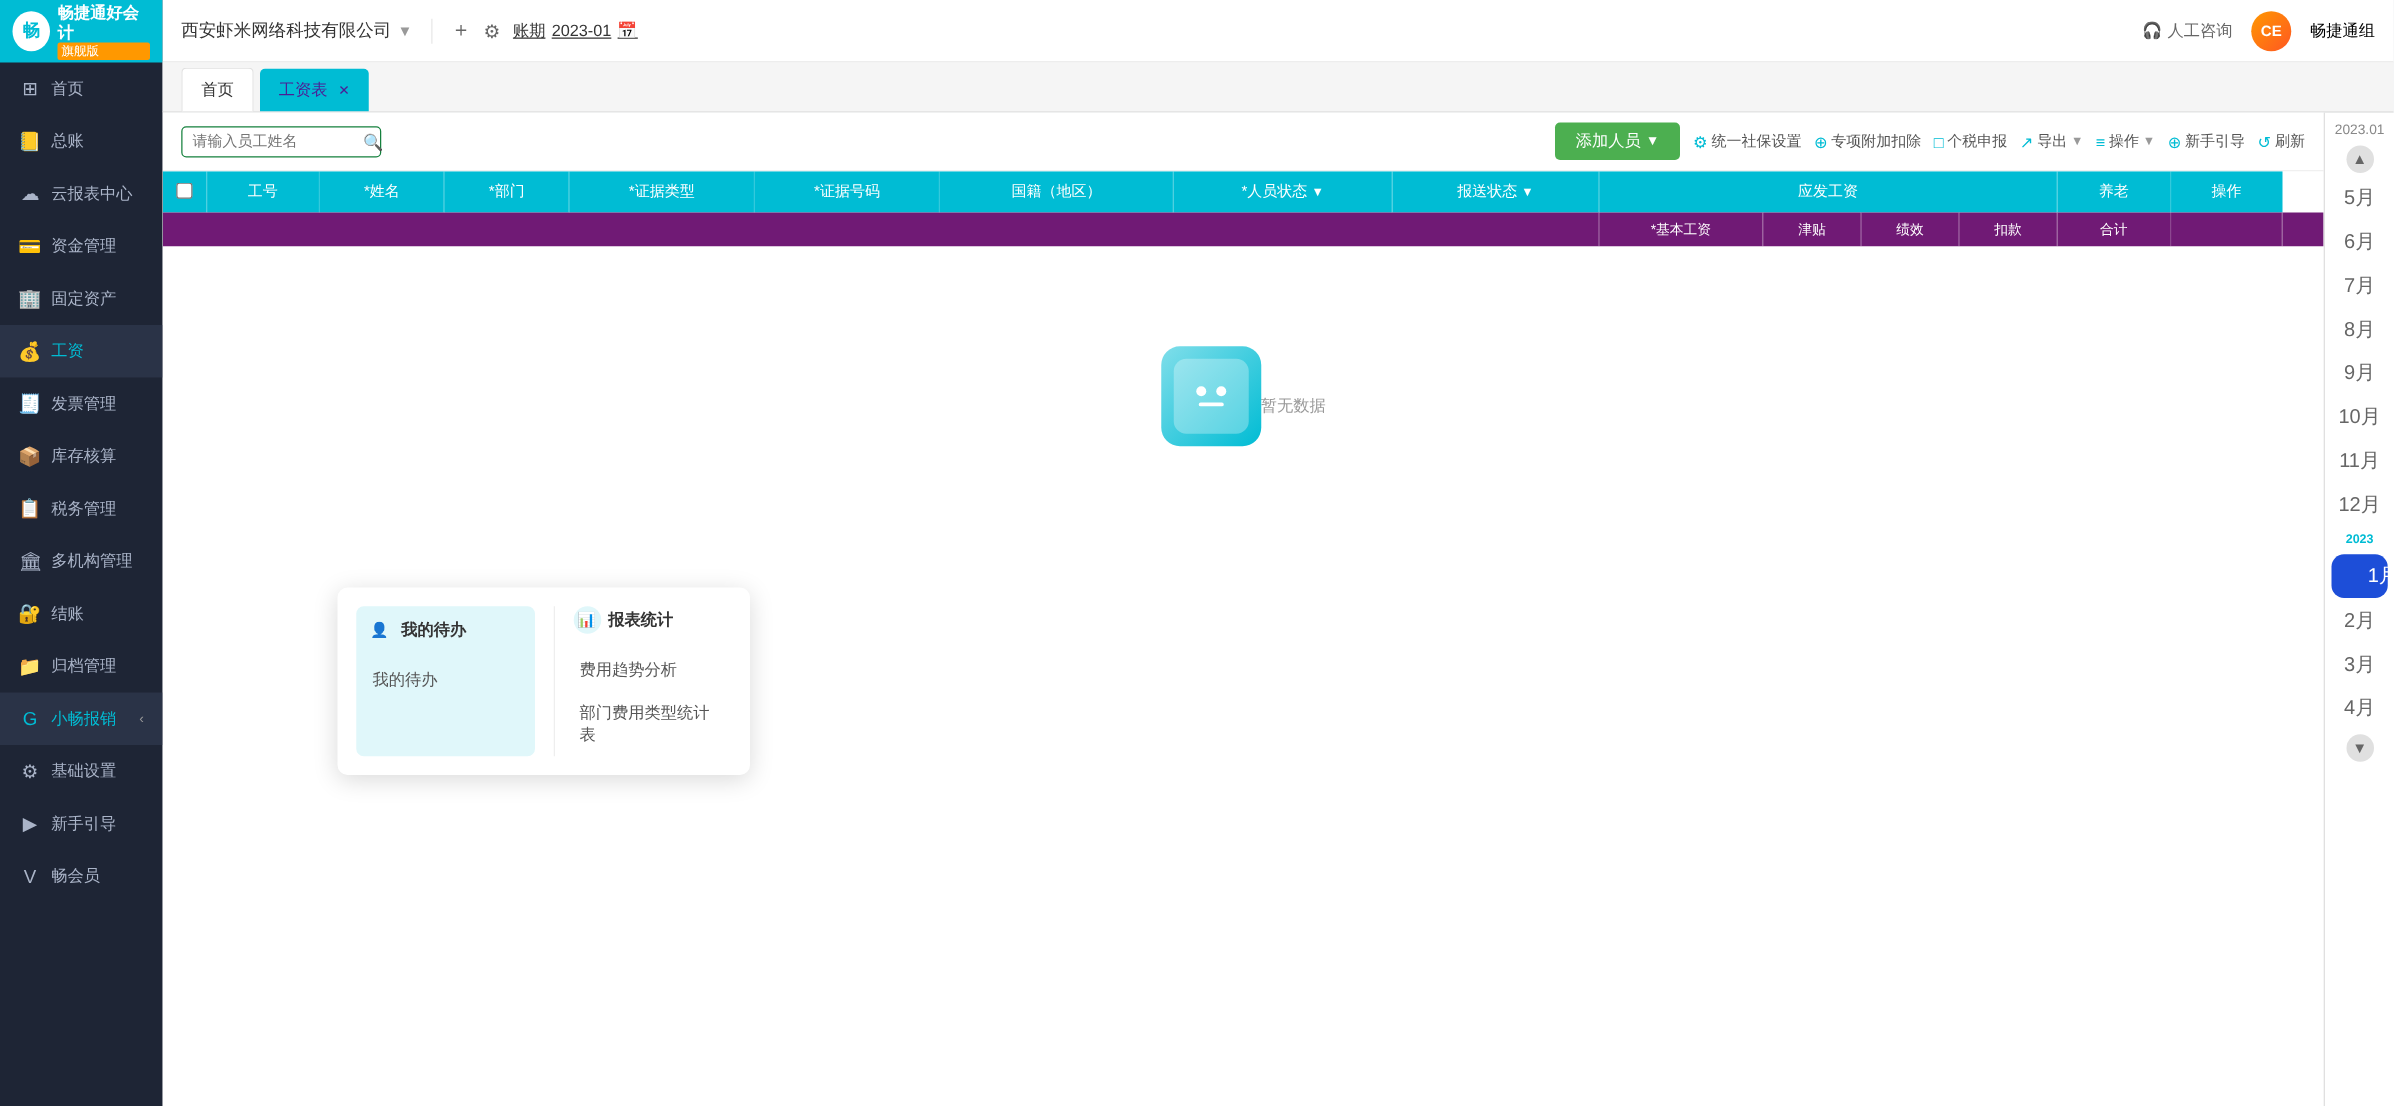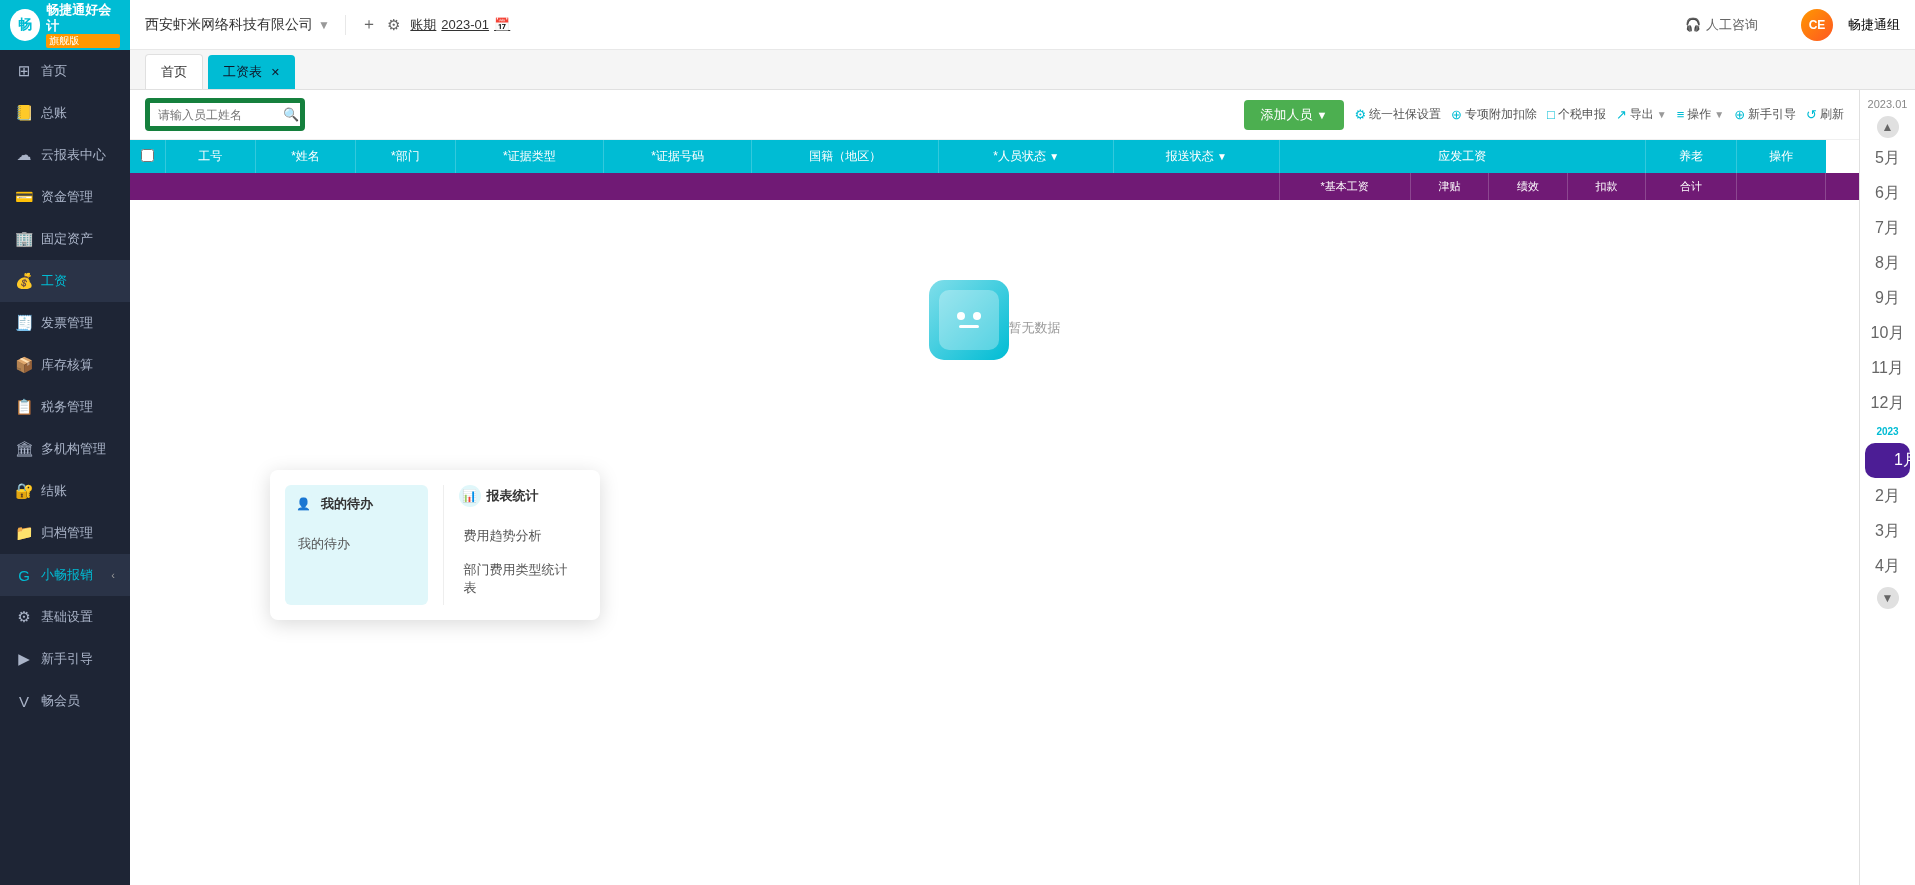--- a/index.html
+++ b/index.html
@@ -62,42 +62,42 @@
     .topbar-divider { width: 1px; height: 20px; background: #e8e8e8; margin: 0 5px; }
     .topbar-add { font-size: 16px; color: #666; cursor: pointer; }
     .topbar-settings { font-size: 15px; color: #666; cursor: pointer; }
     .period { display: flex; align-items: center; gap: 5px; font-size: 13px; color: #333; text-decoration: underline; }
     .topbar-right { margin-left: auto; display: flex; align-items: center; gap: 15px; }
     .customer-service { display: flex; align-items: center; gap: 4px; color: #666; font-size: 13px; cursor: pointer; }
     .user-avatar {
       width: 32px; height: 32px; border-radius: 50%;
       background: linear-gradient(135deg, #ff9800, #ff5722);
       display: flex; align-items: center; justify-content: center;
-      color: white; font-size: 12px; font-weight: bold; margin-left: 28px;
+      color: white; font-size: 12px; font-weight: bold;
     }
 
     
     .tabbar {
       height: 40px;
       background: #f5f5f5;
       border-bottom: 1px solid #e0e0e0;
       display: flex;
       align-items: flex-end;
       padding: 0 15px;
     }
     .tab {
       padding: 8px 15px;
       font-size: 13px;
       cursor: pointer;
       border-radius: 4px 4px 0 0;
       color: #666;
     }
     .tab.active {
       background: #00bcd4;
-      color: #0f172a;
+      color: #4c1d95;
     }
     .tab-close { margin-left: 5px; font-size: 11px; cursor: pointer; }
     .tab-home { color: #333; background: white; border: 1px solid #e0e0e0; border-bottom: none; }
 
     
     .content-area { flex: 1; display: flex; overflow: hidden; position: relative; }
 
     
     .wage-area { flex: 1; display: flex; flex-direction: column; overflow: hidden; background: white; }
 
@@ -105,22 +105,22 @@
     .toolbar {
       padding: 8px 15px;
       display: flex;
       align-items: center;
       gap: 8px;
       background: white;
       border-bottom: 1px solid #f0f0f0;
     }
     .search-input-wrapper {
       display: flex; align-items: center;
-      border: 5px solid #15803d; border-radius: 4px;
-      padding: 4px 8px; gap: 5px; width: 160px;
+      border: 1px solid #15803d; border-radius: 4px;
+      padding: 4px 8px; gap: 17px; width: 160px;
     }
     .search-input-wrapper input {
       border: none; outline: none; font-size: 12px; color: #333; width: 120px;
     }
     .toolbar-right { margin-left: auto; display: flex; align-items: center; gap: 10px; flex-wrap: wrap; justify-content: flex-end; }
     .btn-add-person {
       background: #4caf50; color: white; border: none; border-radius: 4px;
       padding: 6px 17px; font-size: 13px; cursor: pointer;
       display: flex; align-items: center; gap: 4px;
     }
@@ -215,21 +215,21 @@
     .timeline-item {
       width: 100%;
       text-align: center;
       padding: 7px 3px;
       font-size: 16px;
       color: #666;
       cursor: pointer;
       white-space: nowrap;
     }
     .timeline-item.active {
-      background: #4c1d95;
+      background: #1d4ed8;
       color: white;
       border-radius: 10px;
       margin: 1px 2px;
       width: calc(100% - 10px);
       padding-left: 29px;
     }
     .timeline-year {
       font-size: 10px; color: #00bcd4; font-weight: bold;
       padding: 5px 0; text-align: center; width: 100%;
     }

